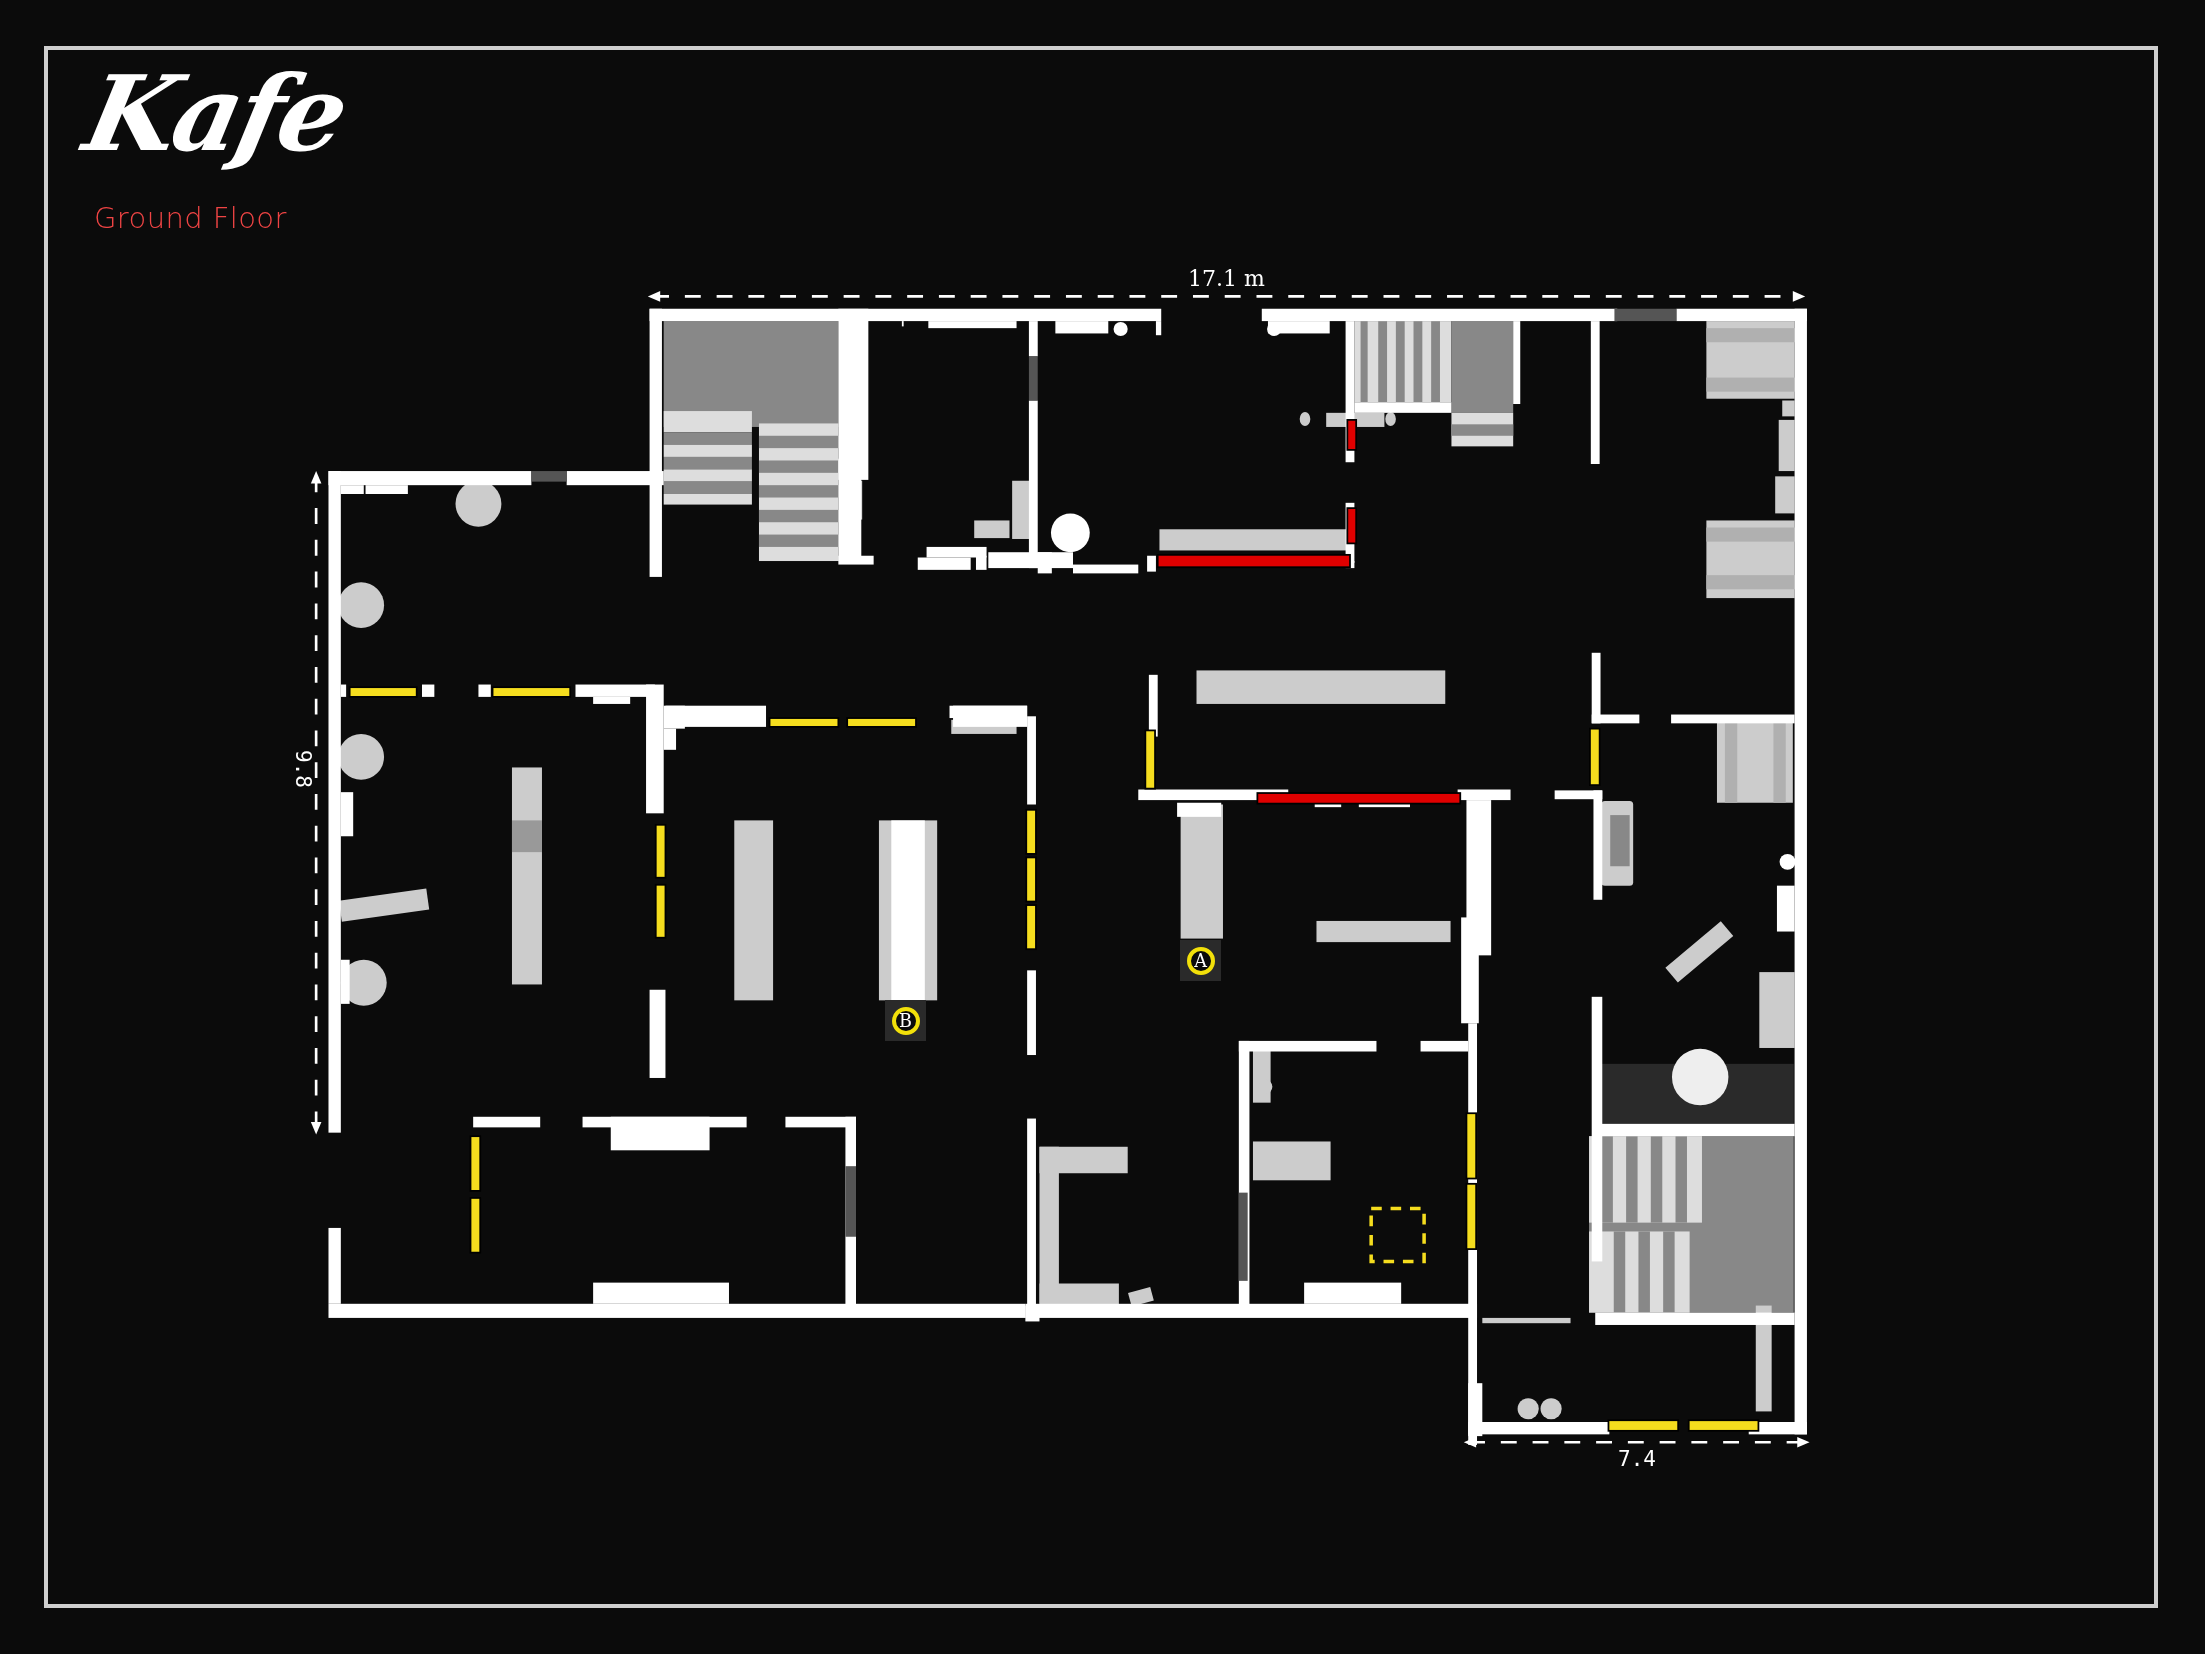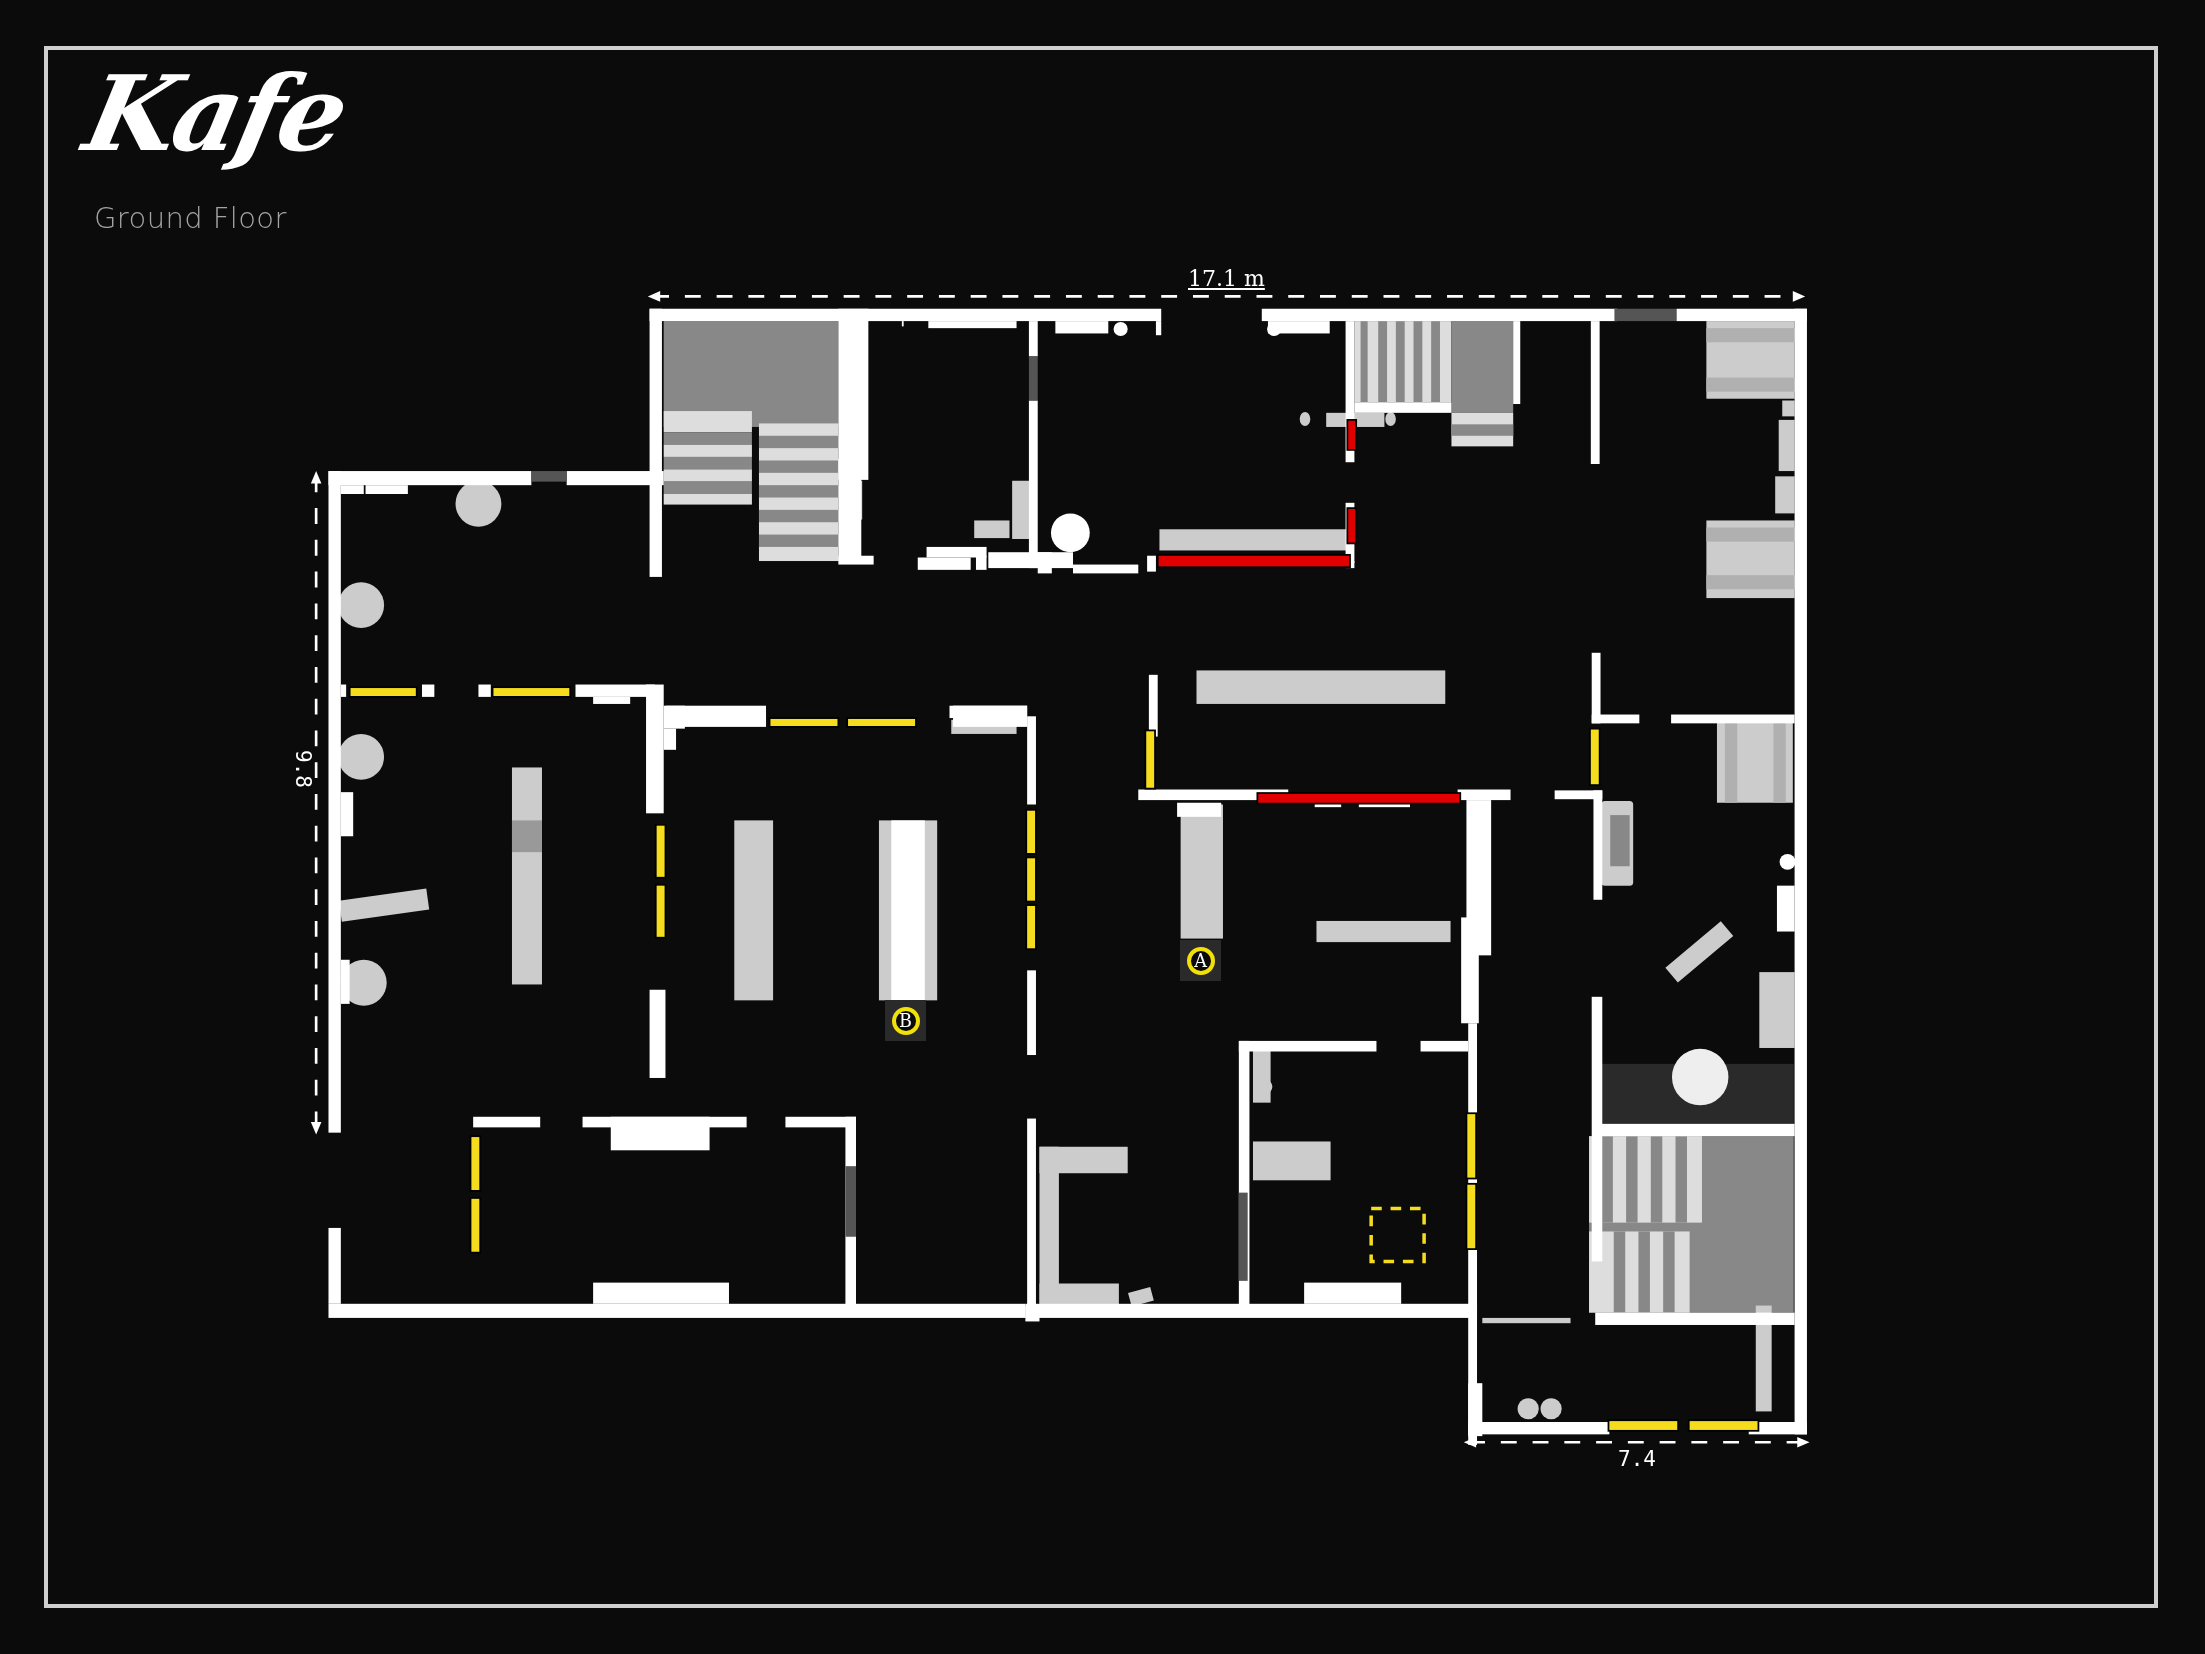--- a/index.html
+++ b/index.html
@@ -1,33 +1,33 @@
 <!DOCTYPE html>
 <html style="font-size:14px"><head>
 <meta charset="utf-8">
 <style>
   html, body { margin:0; padding:0; background:#0b0b0b; }
   body { width:2206px; height:1654px; position:relative; overflow:hidden; font-family:"DejaVu Sans", sans-serif; }
   .frame { position:absolute; left:44px; top:46px; width:2114px; height:1562px; border:4.4px solid #cfcfcf; box-sizing:border-box; }
   .title { position:absolute; left:88px; top:62px; color:#fff; font-family:"DejaVu Serif", serif; font-style:italic; font-weight:bold; font-size:104px; letter-spacing:-3.5px; transform:skewX(-12deg); line-height:1; }
-  .subtitle { position:absolute; left:94px; top:201px; color:#a3a3a3; font-family:"DejaVu Sans", sans-serif; font-size:29px; font-weight:300; letter-spacing:0.4px; }
+  .subtitle { position:absolute; left:94px; top:201px; color:#ef4444; font-family:"DejaVu Sans", sans-serif; font-size:29px; font-weight:300; letter-spacing:0.4px; }
   .dim { position:absolute; color:#fff; font-family:"DejaVu Serif", serif; font-size:22px; }
   .dim.mono { font-family:"DejaVu Sans Mono", monospace; font-size:21px; }
   #plan { position:absolute; left:0; top:0; }
   .marker { position:absolute; width:41px; height:41px; background:#2a2a2a; display:flex; align-items:center; justify-content:center; }
   .marker span { width:28px; height:28px; border-radius:50%; border:4.4px solid #f2e00a; box-sizing:border-box; background:#0b0b0b; color:#fff; font-family:"DejaVu Serif", serif; font-size:17.6px; display:flex; align-items:center; justify-content:center; }
 </style>
 </head>
 <body>
 
 <div class="frame"></div>
 <div class="title">Kafe</div>
 <div class="subtitle">Ground Floor</div>
 
-<div class="dim" style="left:1188px;top:266px;text-decoration:underline;">17.1 m</div>
+<div class="dim" style="left:1188px;top:266px;">17.1 m</div>
 <div class="dim mono" style="left:284px;top:757px;transform:rotate(90deg);">9.8</div>
 <div class="dim mono" style="left:1618px;top:1447px;">7.4</div>
 
 <svg id="plan" width="2206" height="1654" viewBox="0 0 2500 1875">
 
   <g stroke="#fff" stroke-width="3" stroke-dasharray="18 18" fill="none">
     <line x1="740" y1="336" x2="2040" y2="336"></line>
     <line x1="358" y1="540" x2="358" y2="1280"></line>
     <line x1="1665" y1="1635" x2="2045" y2="1635"></line>
   </g>

